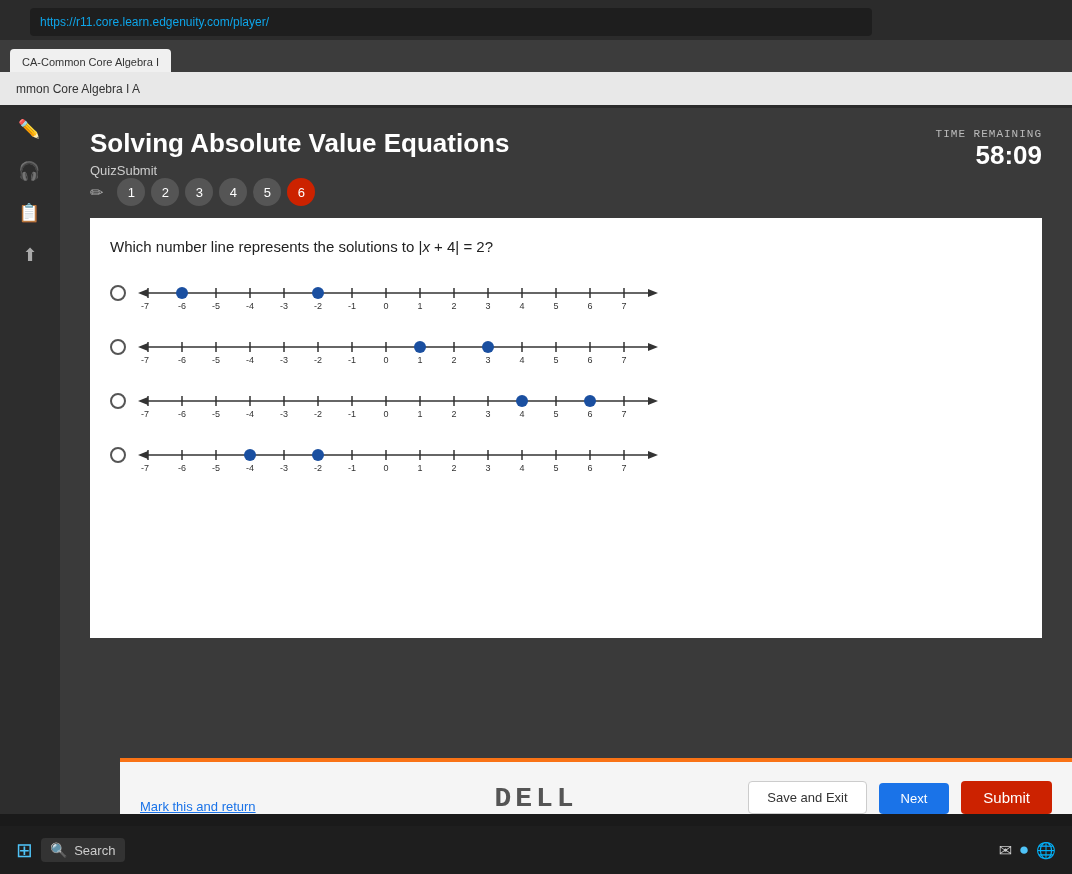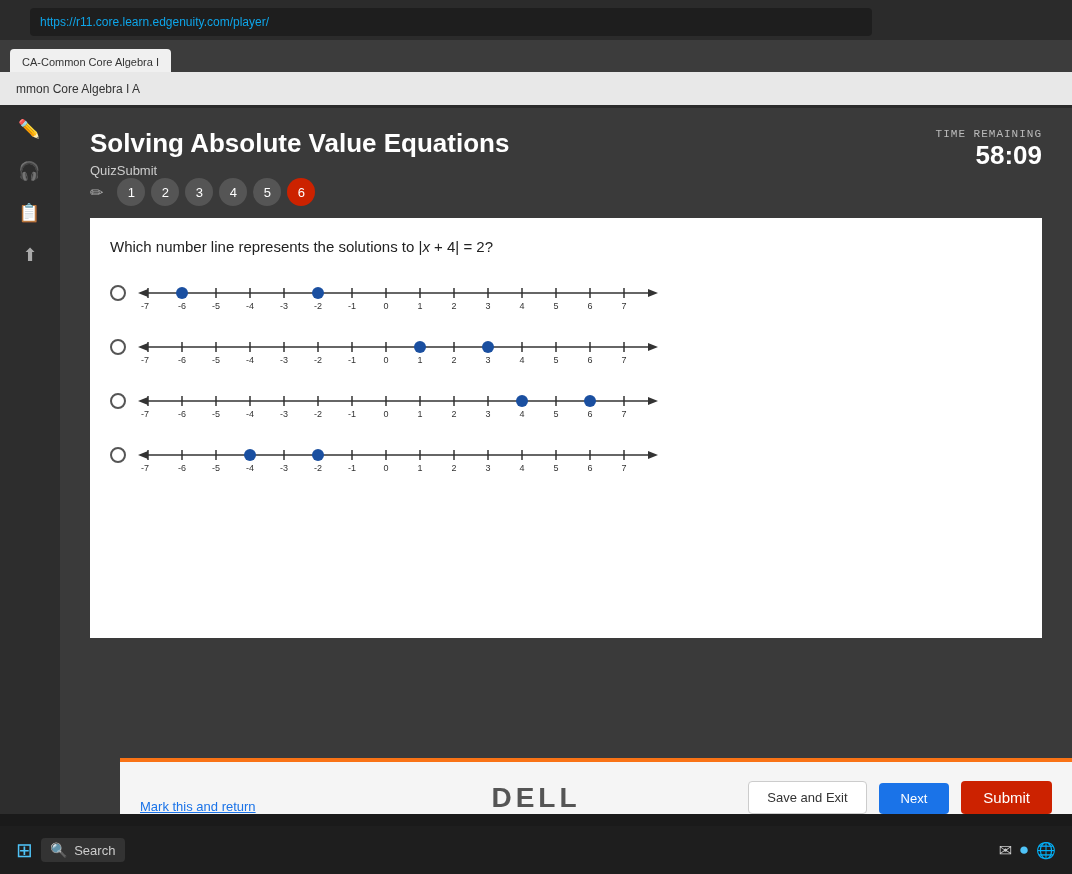--- a/index.html
+++ b/index.html
@@ -275,20 +275,21 @@
 
     
     .dell-logo {
       position: absolute;
       bottom: 60px; left: 50%;
       transform: translateX(-50%);
       font-size: 28px;
       font-weight: bold;
       color: #555;
       letter-spacing: 4px;
+      font-family: Liberation Mono, monospace;
     }
   </style>
 </head>
 <body>
 
 <div class="browser-frame">
   <div class="address-bar">
     <span>https://r11.core.learn.edgenuity.com/player/</span>
   </div>
   <div class="tab-bar">

